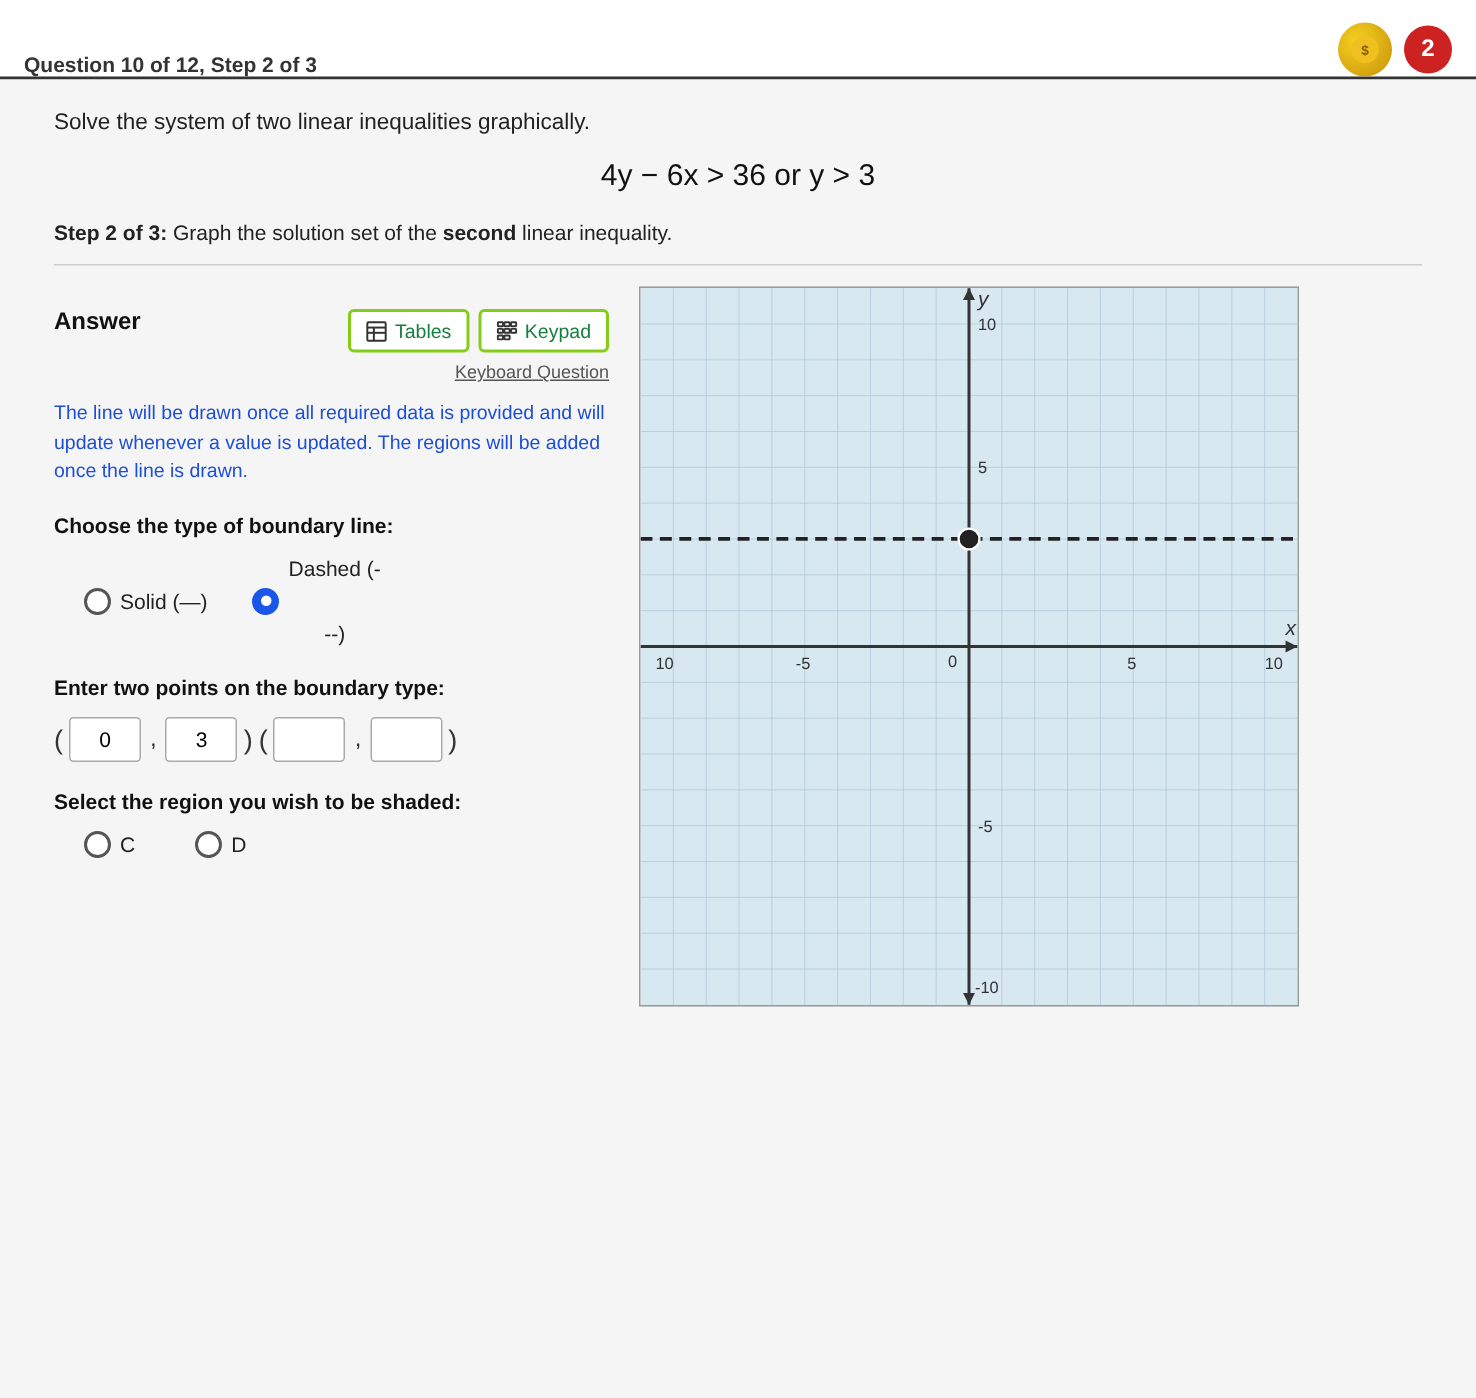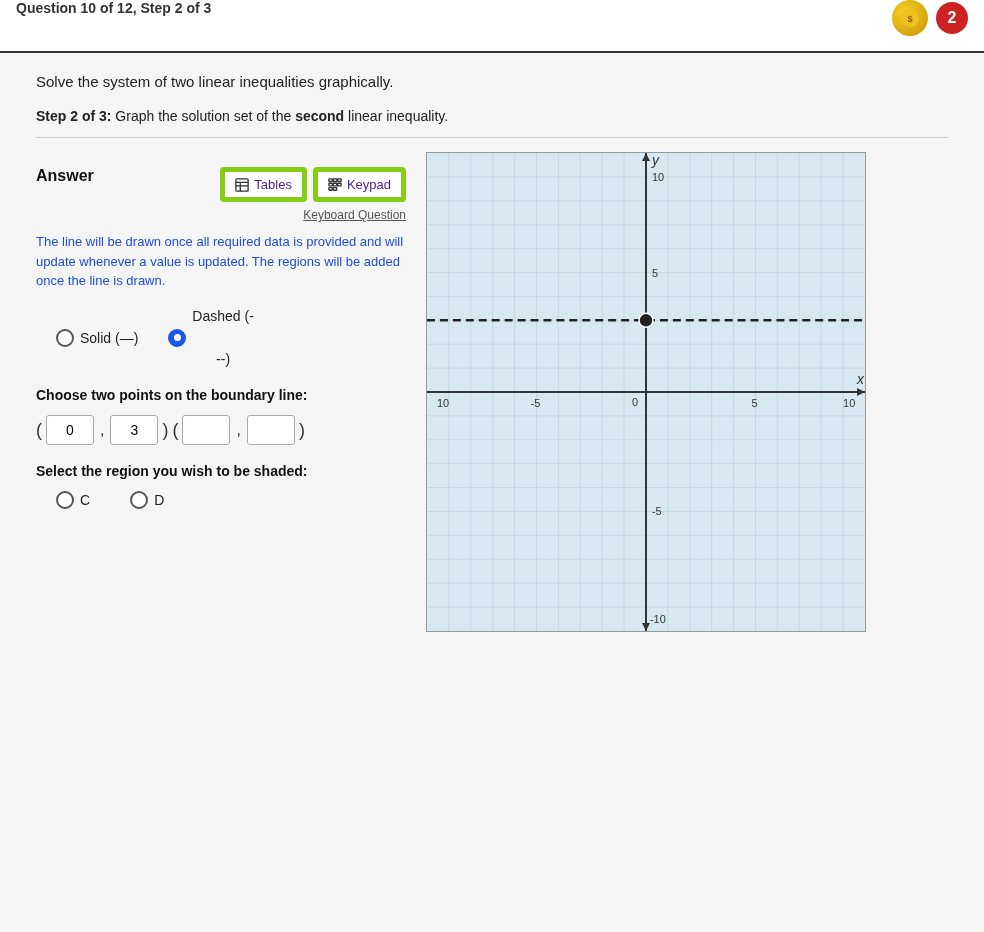--- a/index.html
+++ b/index.html
@@ -7,21 +7,21 @@
       font-family: 'Arial', sans-serif;
       background: #e8e8e8;
       width: 984px;
       min-height: 932px;
       overflow: hidden;
     }
 
     
     .header-bar {
       display: flex;
-      align-items: flex-start;
+      align-items: flex-end;
       justify-content: space-between;
       background: #fff;
       padding: 0 16px;
       height: 53px;
       border-bottom: 2px solid #333;
     }
     .header-left {
       font-size: 14px;
       font-weight: 600;
       color: #333;
@@ -146,26 +146,26 @@
     }
     .toolbar-row {
       display: flex;
       gap: 6px;
     }
     .toolbar-btn {
       display: flex;
       align-items: center;
       gap: 5px;
       padding: 5px 10px;
-      border: 5px solid #84cc16;
+      border: 2px solid #84cc16;
       background: #fff;
       border-radius: 4px;
       font-size: 13px;
       cursor: pointer;
-      color: #4c1d95;
+      color: #15803d;
     }
     .toolbar-btn svg {
       width: 14px;
       height: 14px;
     }
     .keyboard-shortcuts-link {
       font-size: 12px;
       color: #555;
       text-decoration: underline;
       cursor: pointer;
@@ -321,20 +321,23 @@
       </svg>
     </div>
     <div class="badge-red">2</div>
   </div>
 </div>
 
 <div class="main-content">
 
   <p class="problem-title">Solve the system of two linear inequalities graphically.</p>
 
+  <div class="equation-display">
+    <span>4y − 6x &gt; 36 or y &gt; 3</span>
+  </div>
 
   <p class="step-instruction">
     <strong>Step 2 of 3:</strong>
     <span> Graph the solution set of the </span>
     <strong>second</strong>
     <span> linear inequality.</span>
   </p>
 
   <hr class="divider">
 
@@ -368,37 +371,38 @@
               </svg>
               <span>Keypad</span>
             </button>
           </div>
           <div class="keyboard-shortcuts-link">Keyboard Question</div>
         </div>
       </div>
 
       <p class="info-text">The line will be drawn once all required data is provided and will update whenever a value is updated. The regions will be added once the line is drawn.</p>
 
+      <div class="section-heading">Choose the type of boundary line:</div>
 
       <div class="radio-group">
         <label class="radio-option">
           <div class="radio-circle"></div>
           <span>Solid (—)</span>
         </label>
         <label class="radio-option">
           <div class="radio-circle selected"></div>
           <div class="dashed-label">
             <span>Dashed (-</span>
             <span>--)</span>
           </div>
         </label>
       </div>
 
       <div class="points-section">
-        <div class="points-heading">Choose two points on the boundary line:</div>
+        <div class="points-heading">Enter two points on the boundary type:</div>
         <div class="points-inputs">
           <span class="paren">(</span>
           <input class="coord-input" type="text" value="0" style="">
           <span class="comma">,</span>
           <input class="coord-input" type="text" value="3" style="">
           <span class="paren">)</span>
           <span class="paren">(</span>
           <input class="coord-input" type="text" value="" style="">
           <span class="comma">,</span>
           <input class="coord-input" type="text" value="" style="">

